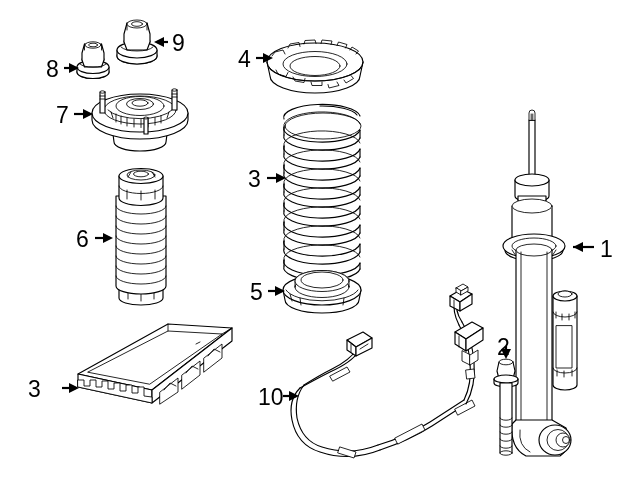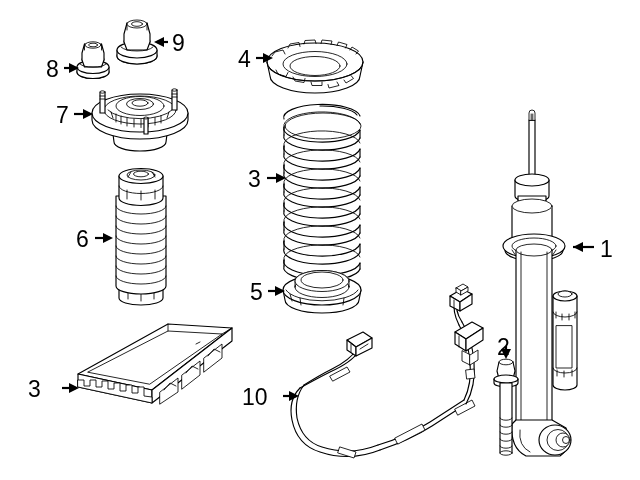--- a/index.html
+++ b/index.html
@@ -454,16 +454,16 @@
 
   <div class="callout-num" style="left:600px; top:238px;">1</div>
   <div class="callout-num" style="left:497px; top:336px;">2</div>
   <div class="callout-num" style="left:248px; top:168px;">3</div>
   <div class="callout-num" style="left:238px; top:48px;">4</div>
   <div class="callout-num" style="left:250px; top:281px;">5</div>
   <div class="callout-num" style="left:76px; top:228px;">6</div>
   <div class="callout-num" style="left:56px; top:104px;">7</div>
   <div class="callout-num" style="left:46px; top:58px;">8</div>
   <div class="callout-num" style="left:172px; top:32px;">9</div>
-  <div class="callout-num" style="left:242px; top:386px;">10</div>
+  <div class="callout-num" style="left:258px; top:386px;">10</div>
   <div class="callout-num" style="left:28px; top:378px;">3</div>
 
 </div>
 
 </body></html>

